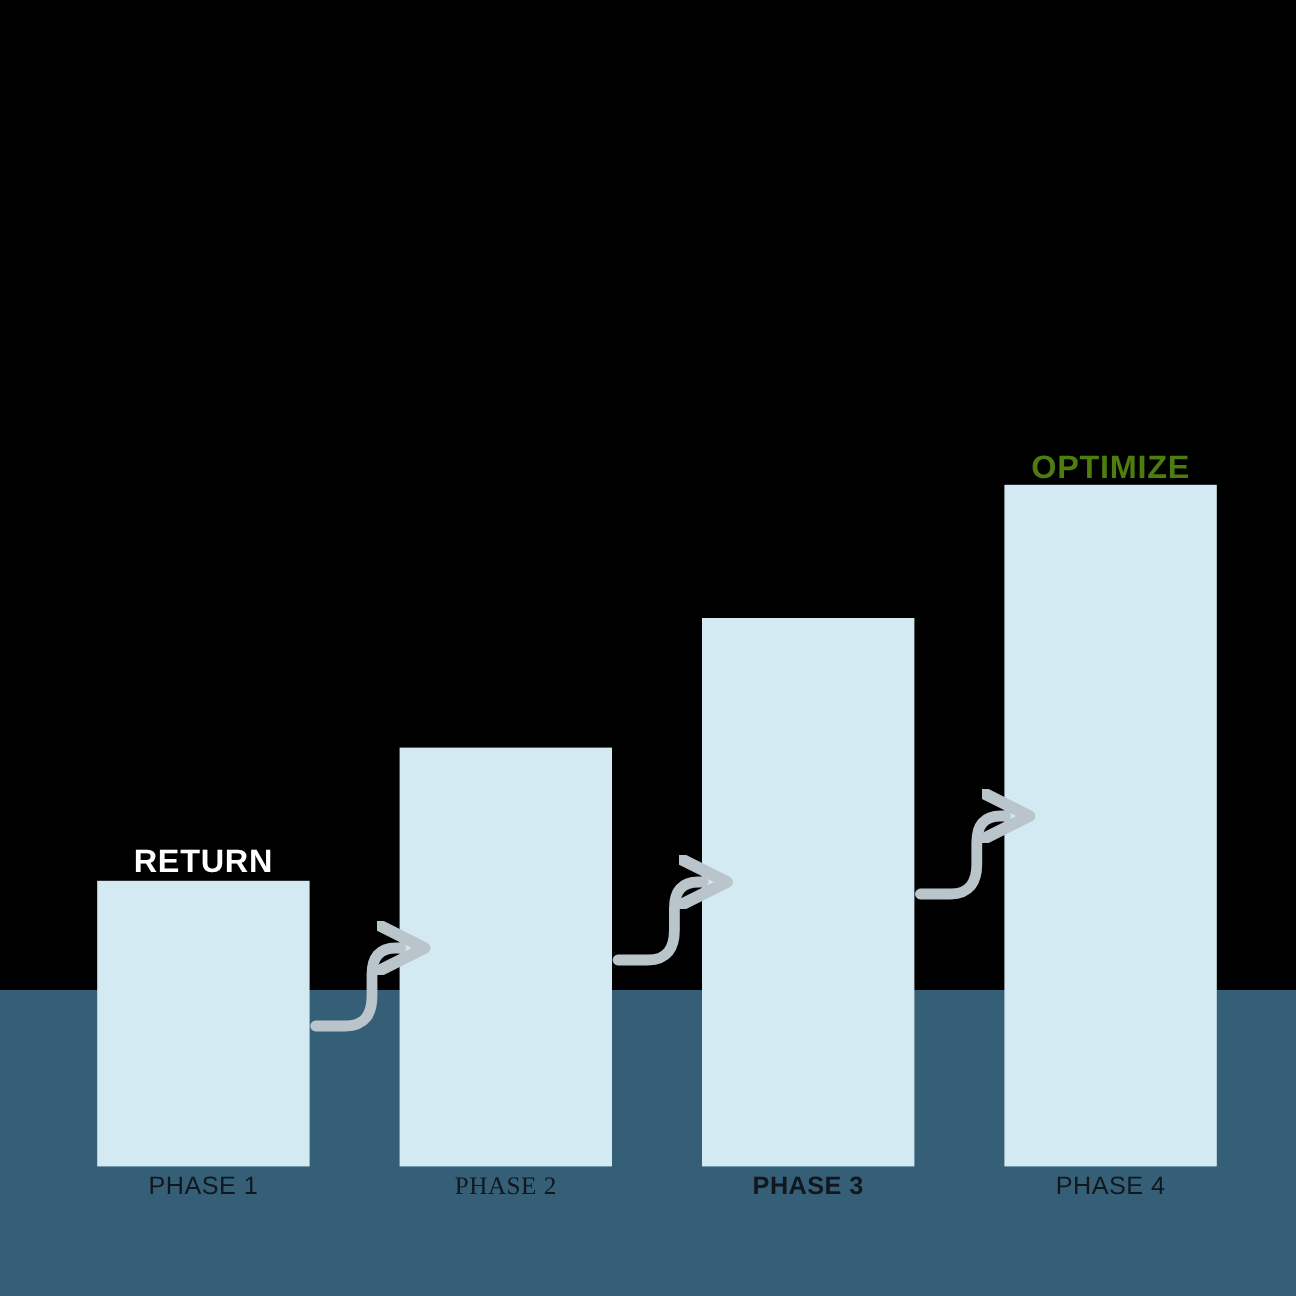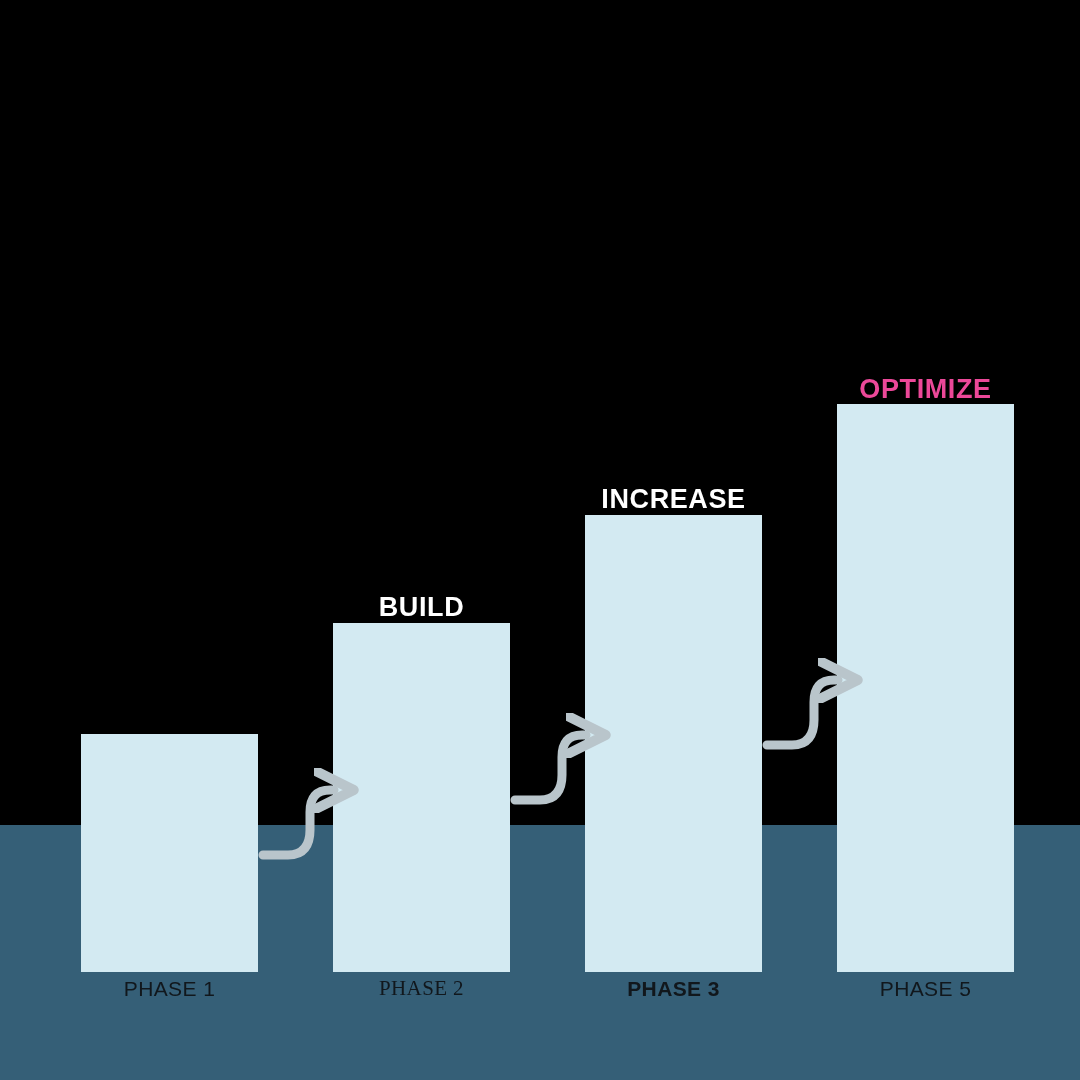--- a/index.html
+++ b/index.html
@@ -78,22 +78,21 @@
     <defs>
       <marker id="arrowhead" markerWidth="5" markerHeight="5" refX="2.2" refY="2.5" orient="auto" markerUnits="strokeWidth">
         <path d="M 0.2 0.4 L 4.4 2.5 L 0.2 4.6" fill="none" stroke="#B9C5CB" stroke-width="1.1" stroke-linecap="round" stroke-linejoin="round"></path>
       </marker>
     </defs>
     <path id="connector-1" fill="none" stroke="#B9C5CB" stroke-width="9" stroke-linecap="round" marker-end="url(#arrowhead)" d="M 263 855 L 288 855 C 304 855 310 845 310 830 L 310 812 C 310 798 316 790 330 790 L 334 790"></path>
     <path id="connector-2" fill="none" stroke="#B9C5CB" stroke-width="9" stroke-linecap="round" marker-end="url(#arrowhead)" d="M 515 800 L 540 800 C 556 800 562 790 562 775 L 562 757 C 562 743 568 735 582 735 L 586 735"></path>
     <path id="connector-3" fill="none" stroke="#B9C5CB" stroke-width="9" stroke-linecap="round" marker-end="url(#arrowhead)" d="M 767 745 L 792 745 C 808 745 814 735 814 720 L 814 702 C 814 688 820 680 834 680 L 838 680"></path>
   </svg>
 
-  <div class="bar-title" style="left: 330.5px; top: 594px; width: 182px; color: rgb(255, 255, 255);">BUILD</div>
-  <div class="bar-title" style="left: 582.5px; top: 486px; width: 182px; color: rgb(255, 255, 255);">INCREASE</div>
-  <div class="bar-title" style="left: 834.5px; top: 376px; width: 182px; color: #ec4899;">OPTIMIZE</div>
+  <div class="bar-title" style="left: 78.5px; top: 705px; width: 182px; color: rgb(255, 255, 255);">RETURN</div>
+  <div class="bar-title" style="left: 834.5px; top: 376px; width: 182px; color: #4d7c0f;">OPTIMIZE</div>
 
   <div class="bar-caption" style="left: 78.5px; top: 938px; width: 182px; color: rgb(17, 23, 28);">PHASE 1</div>
   <div class="bar-caption" style="left: 330.5px; top: 938px; width: 182px; color: rgb(17, 23, 28); font-family: Liberation Serif, serif;">PHASE 2</div>
   <div class="bar-caption" style="left: 582.5px; top: 938px; width: 182px; color: rgb(17, 23, 28); font-weight: bold;">PHASE 3</div>
-  <div class="bar-caption" style="left: 834.5px; top: 938px; width: 182px; color: rgb(17, 23, 28);">PHASE 5</div>
+  <div class="bar-caption" style="left: 834.5px; top: 938px; width: 182px; color: rgb(17, 23, 28);">PHASE 4</div>
 
 </div>
 
 </body></html>

